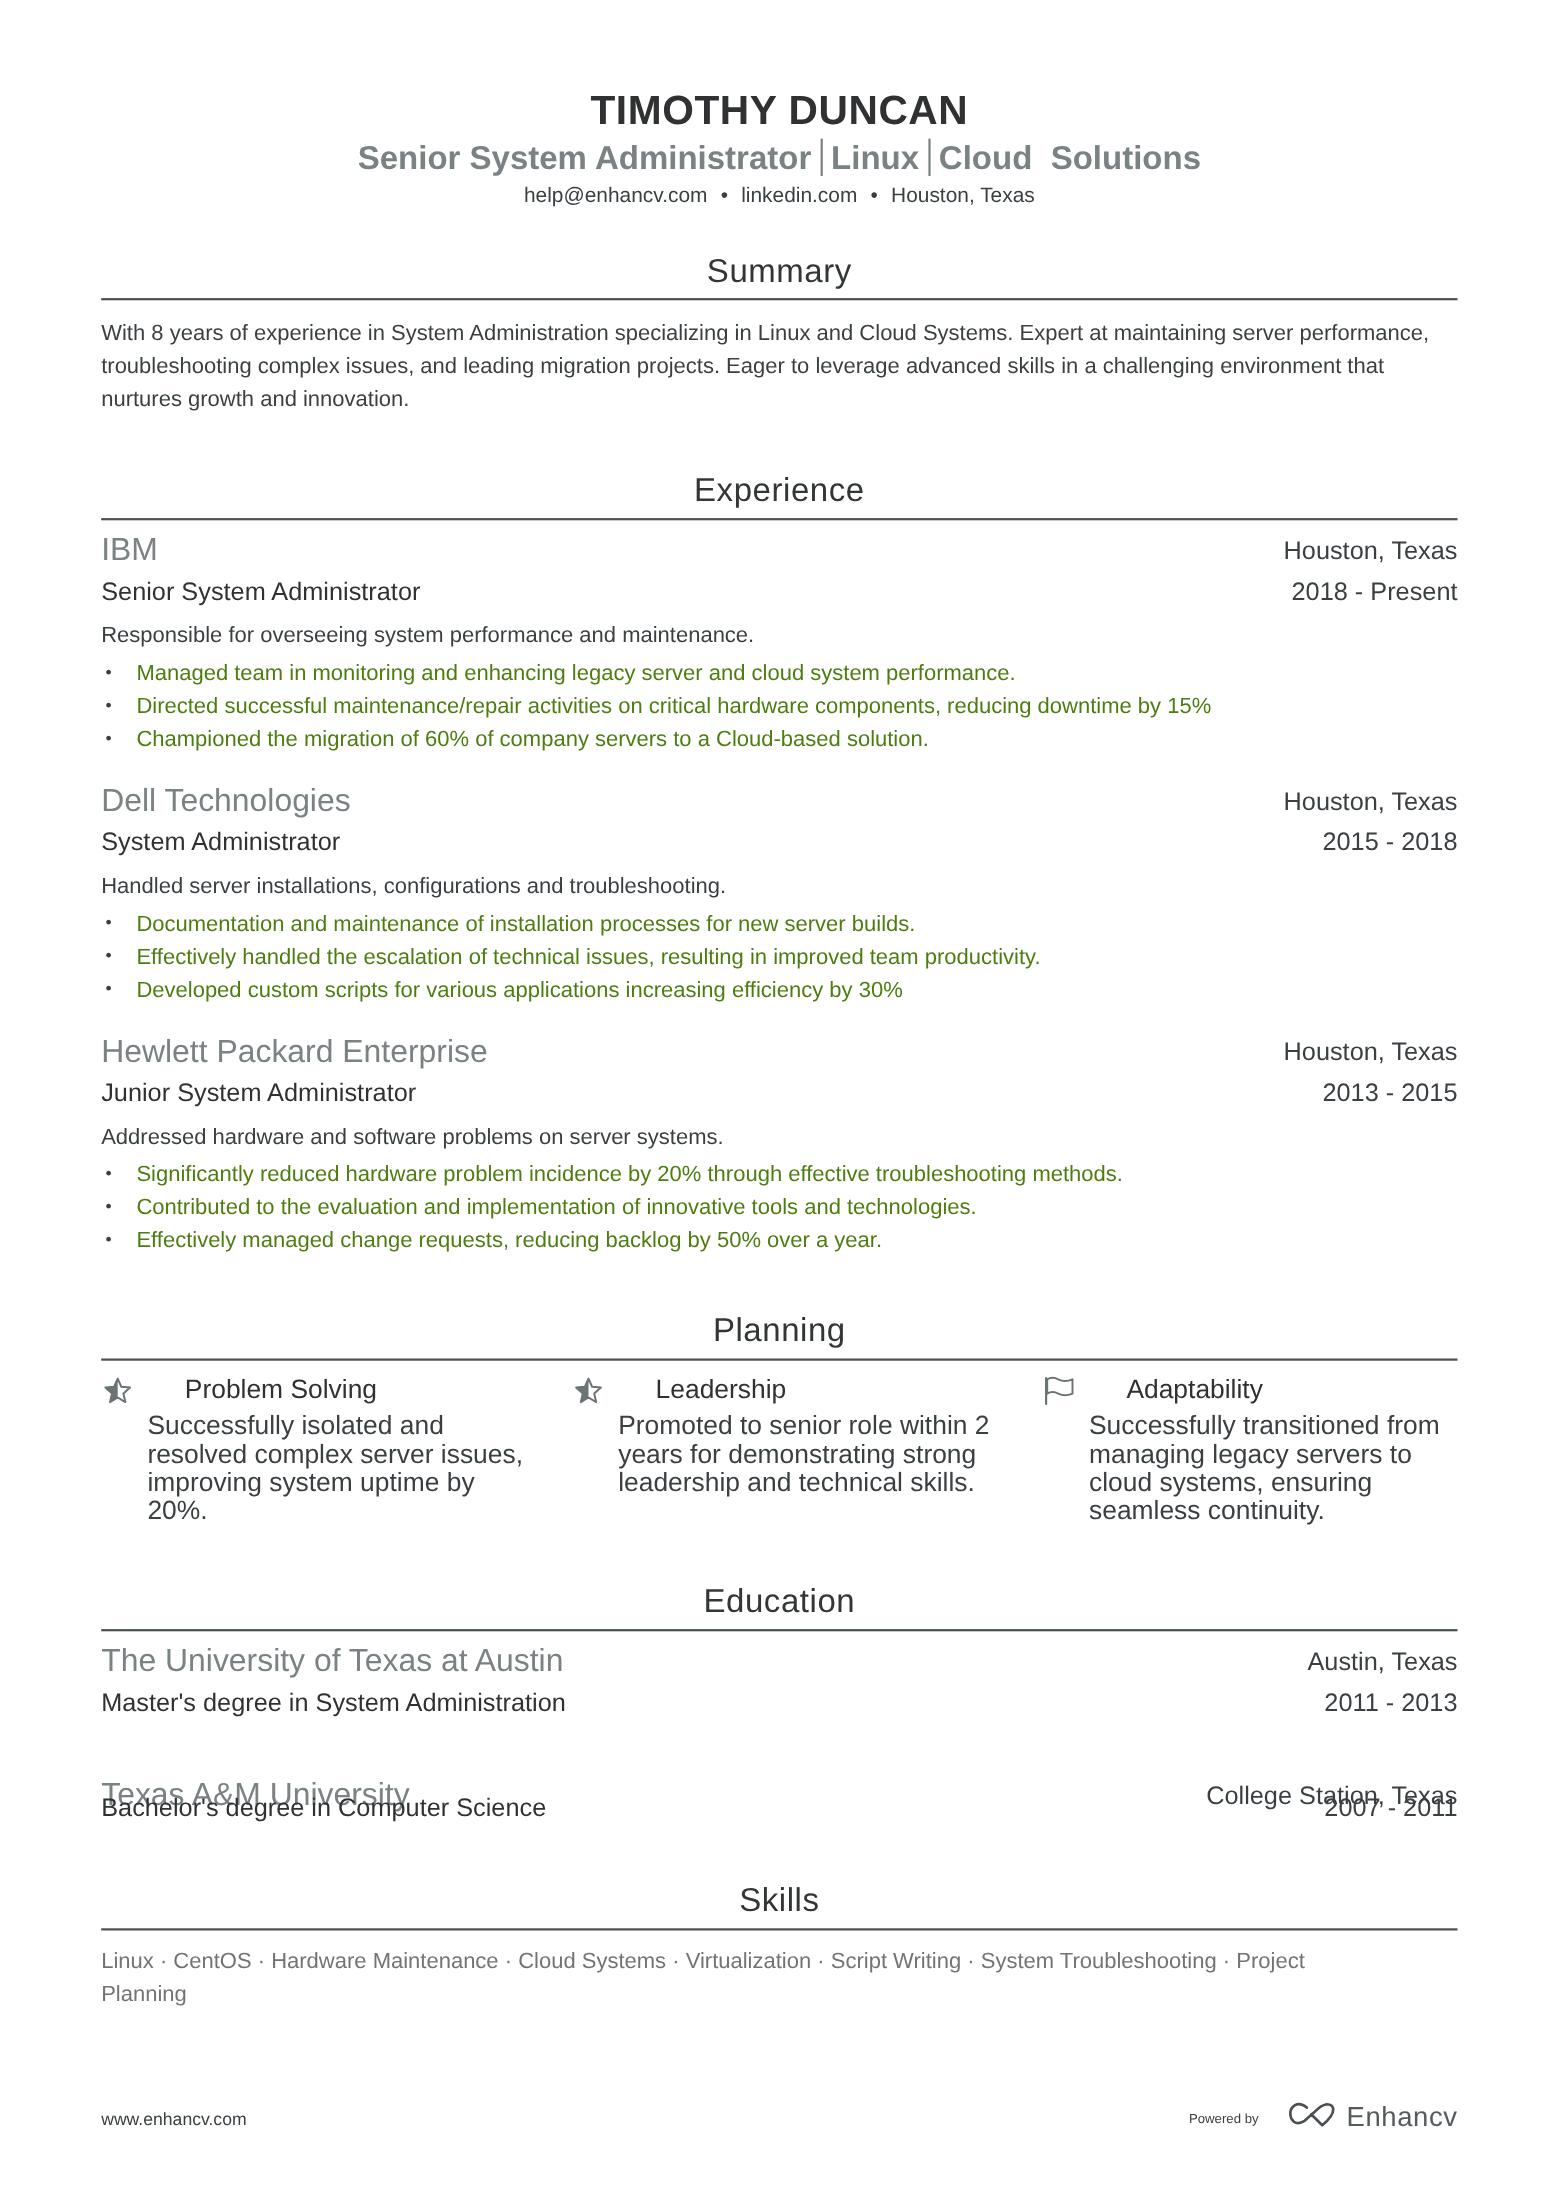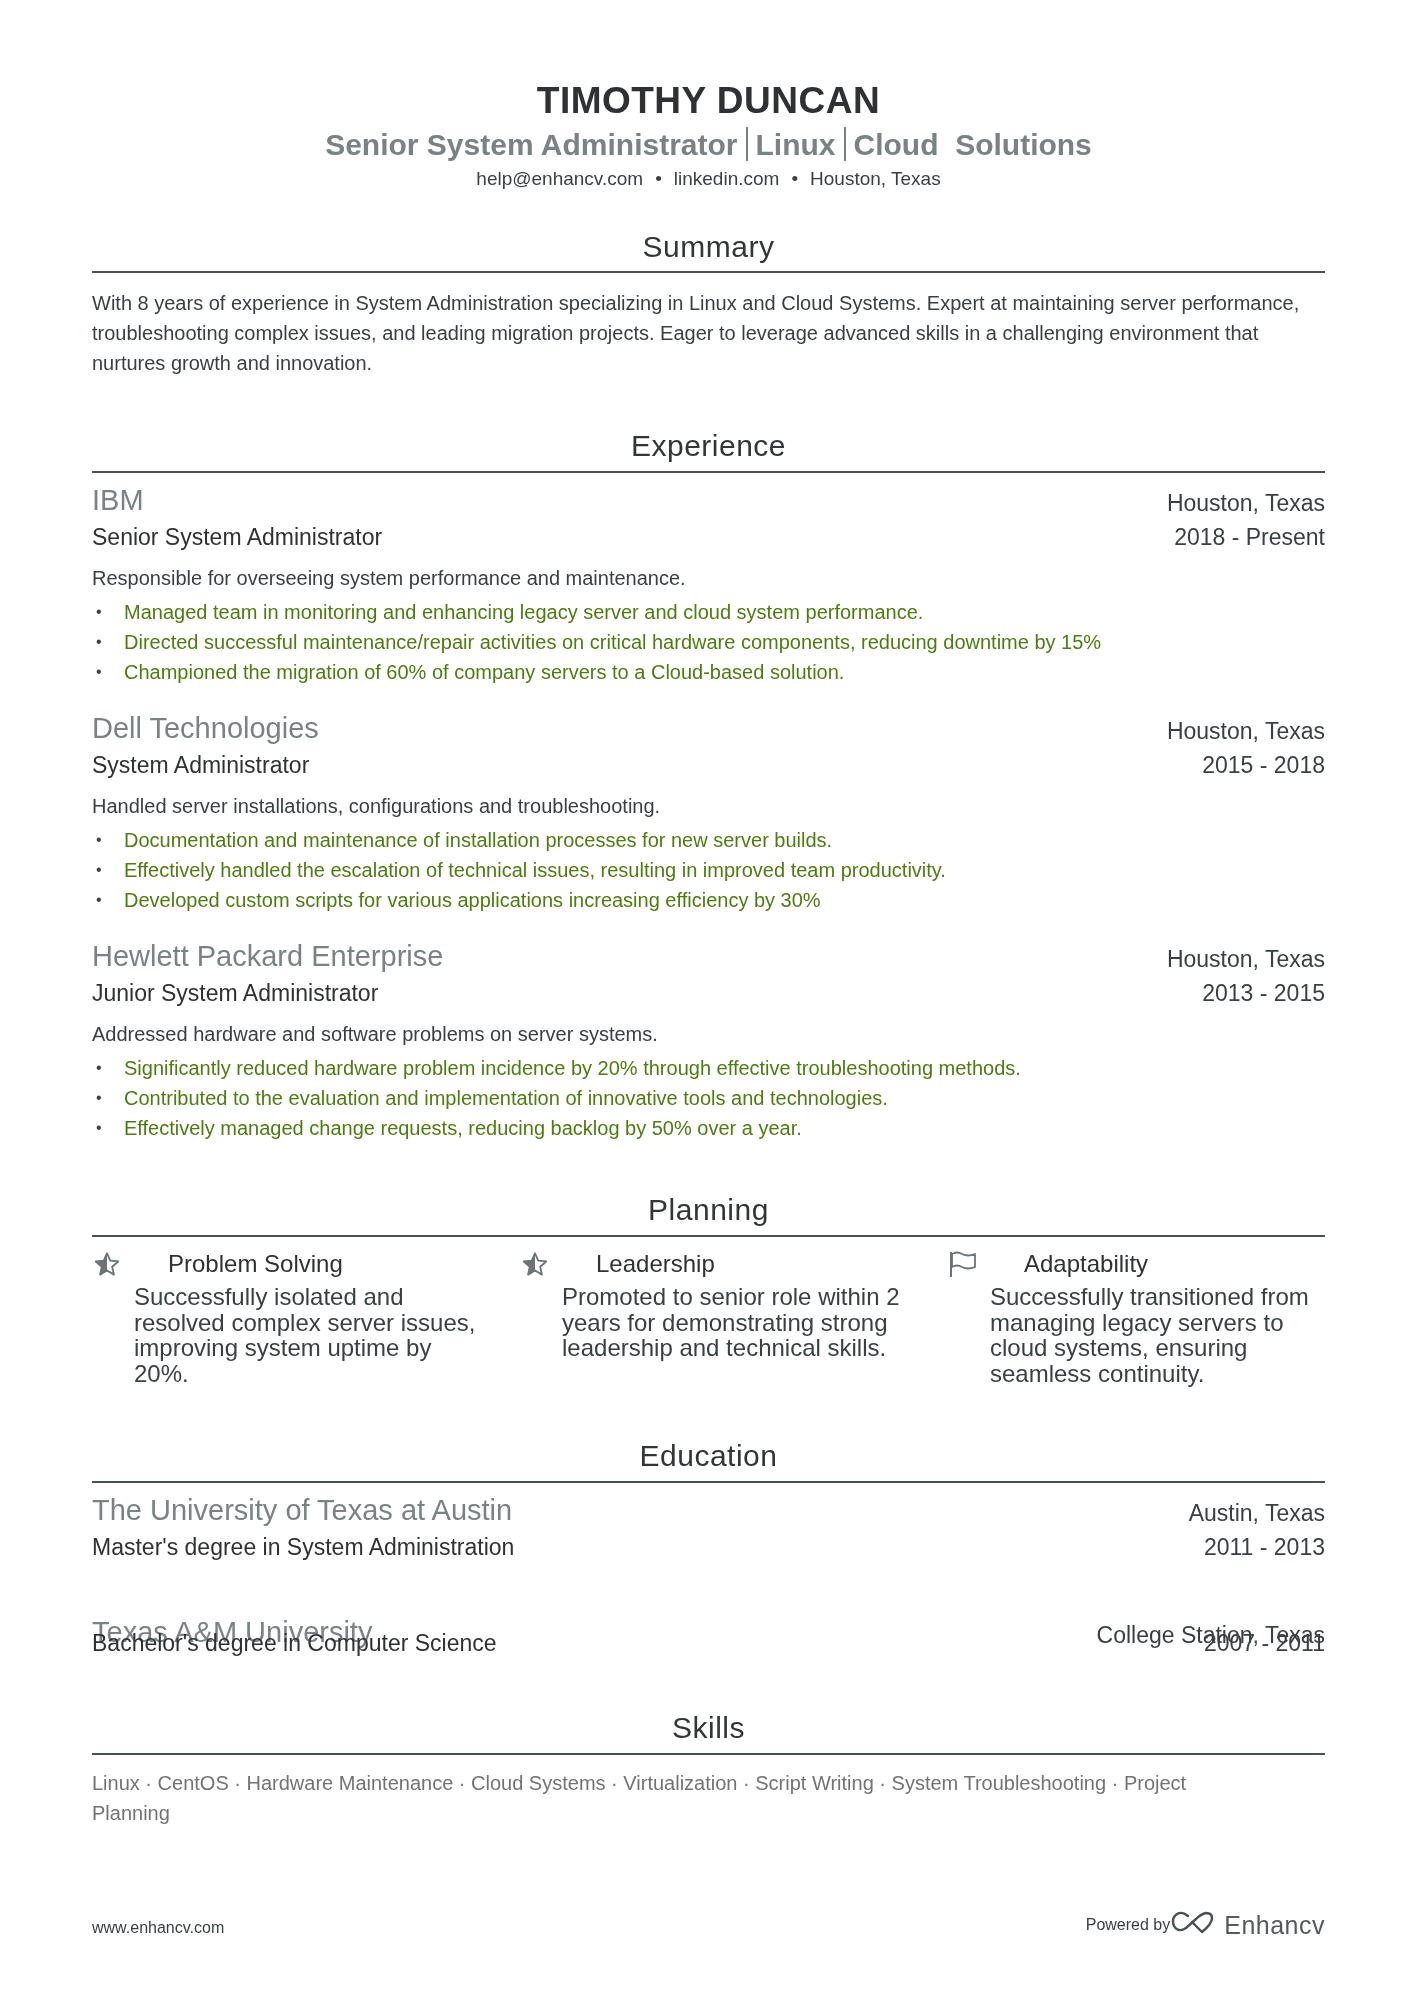--- a/index.html
+++ b/index.html
@@ -13,41 +13,41 @@
   .title .sep { display: inline-block; width: 2px; height: 34px; background: #7a8284; vertical-align: -6px; margin: 0 8px; }
   .contact { font-size: 19px; color: #3a3f42; line-height: 24px; margin-top: 3px; }
   .contact .dot { margin: 0 12px; }
 
   .section-title { position: absolute; left: 0; width: 1233px; text-align: center;
                    font-size: 30px; color: #333637; letter-spacing: 0.5px; line-height: 36px; }
   .rule { position: absolute; left: 0; width: 1233px; height: 2px; background: #4a4f52; }
 
   .para { position: absolute; left: 0; width: 1233px; font-size: 20px; line-height: 30px; color: #3a3f42; }
 
-  .row { position: absolute; left: 0; width: 1233px; display: flex; justify-content: space-between; align-items: flex-end; }
+  .row { position: absolute; left: 0; width: 1233px; display: flex; justify-content: space-between; align-items: center; }
   .org { font-size: 29px; color: #7a8284; }
   .role { font-size: 23px; color: #2f3132; }
   .rt { font-size: 23px; color: #3a3f42; text-align: right; }
 
   .desc { position: absolute; left: 0; font-size: 20px; color: #3a3f42; line-height: 30px; }
   ul.bullets { position: absolute; left: 0; margin: 0; padding: 0; list-style: none; width: 1233px; }
   ul.bullets li { font-size: 20px; line-height: 30px; color: #4d7c0f; position: relative; padding-left: 32px; }
   ul.bullets li::before { content: "\2022"; position: absolute; left: 4px; top: 0; font-size: 16px; color: #3a3f42; }
 
   .strength { position: absolute; width: 390px; }
   .strength .head { display: flex; align-items: flex-start; height: 30px; gap: 34px; }
   .strength .icon { width: 30px; height: 28px; margin-right: 12px; display: inline-flex; align-items: center; justify-content: center; }
   .strength .sname { font-size: 24px; color: #2f3132; }
   .strength .sdesc { margin-left: 42px; font-size: 24px; line-height: 25.5px; color: #3a3f42; margin-top: 4px; }
 
   .skills { position: absolute; left: 0; width: 1233px; font-size: 20px; line-height: 30px; color: #737373; }
 
   .footer-left { position: absolute; left: 0; top: 1919px; font-size: 16px; color: #3a3f42; }
   .footer-right { position: absolute; right: 0; top: 1910px; display: flex; align-items: center; }
-  .powered { font-size: 16px; color: #3a3f42; }
+  .powered { font-size: 12px; color: #3a3f42; margin-right: 26px; }
   .brand { font-size: 25px; color: #555a5c; letter-spacing: 0.5px; margin-left: 8px; }
 </style>
 </head>
 <body>
 
 <div class="page">
 
   <div class="header">
     <div class="name">TIMOTHY DUNCAN</div>
     <div class="title">

